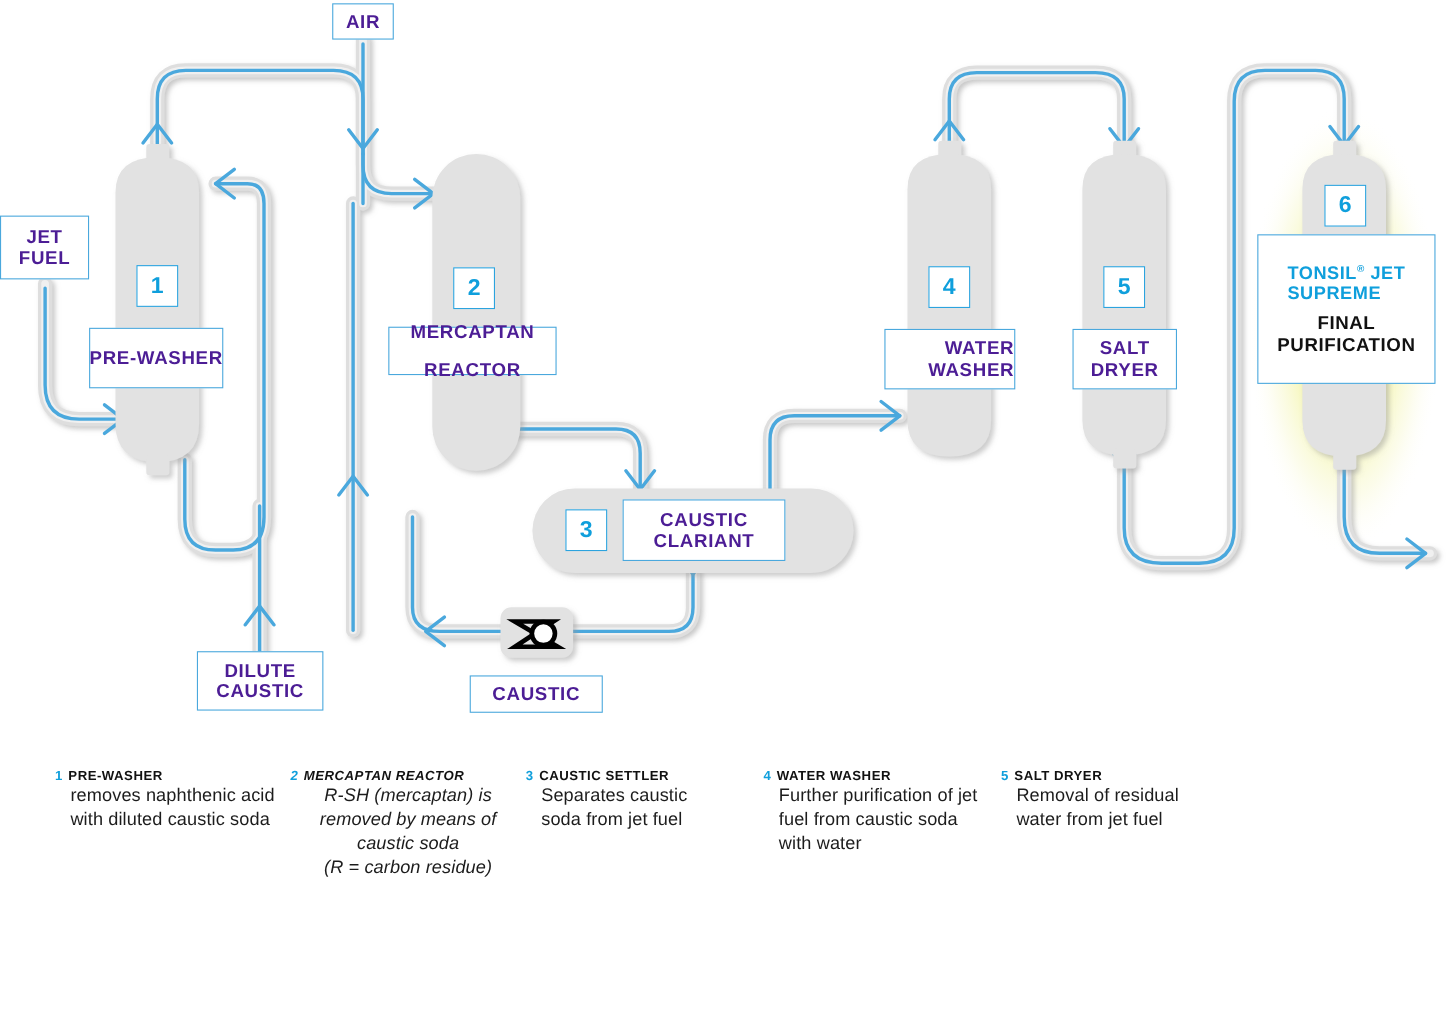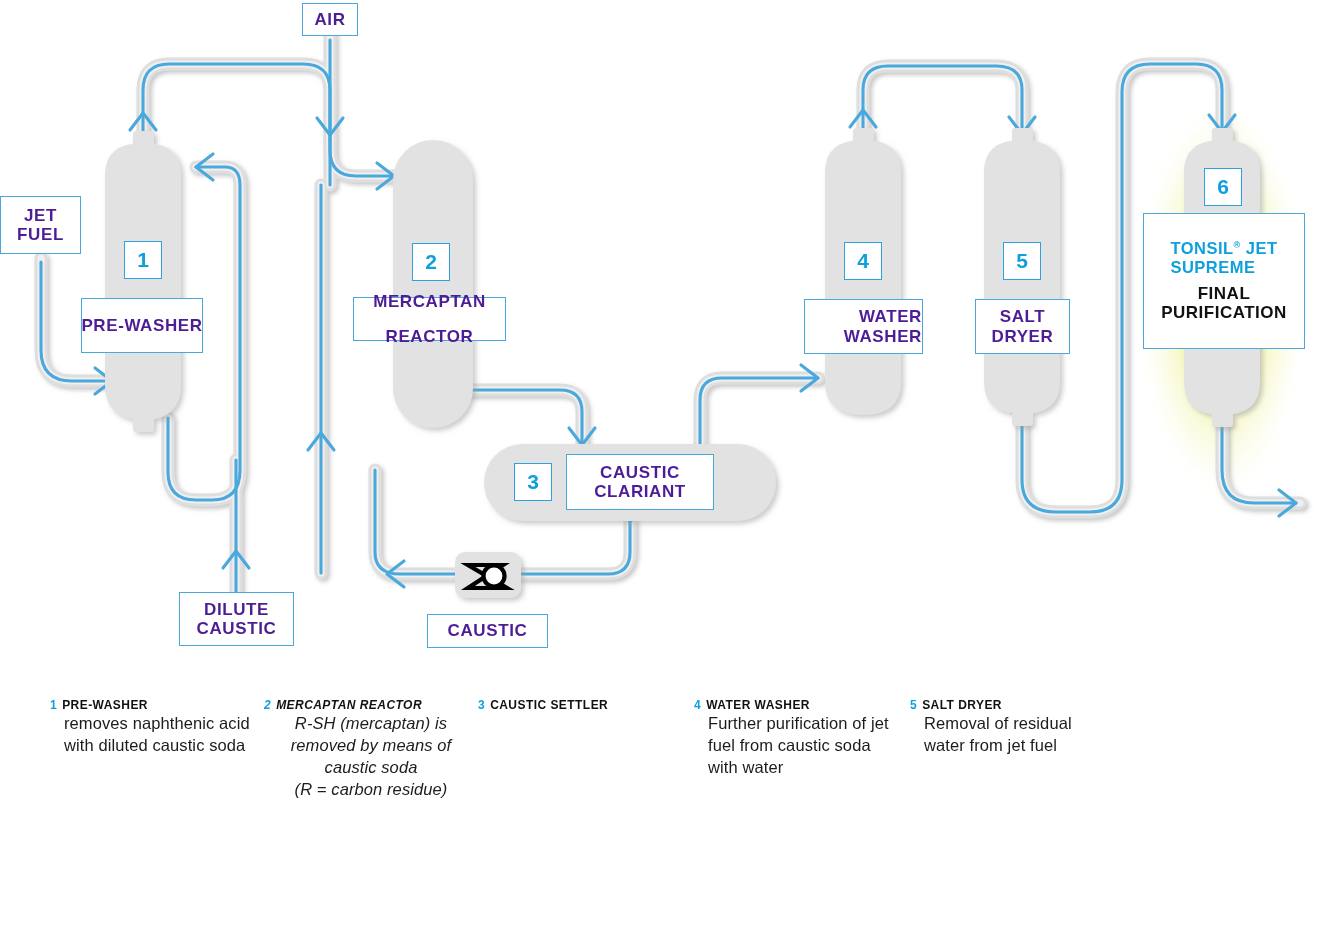--- a/index.html
+++ b/index.html
@@ -279,20 +279,21 @@
         <span class="lgnum">2</span><span class="lghead-txt">MERCAPTAN REACTOR</span>
       </div>
       <div class="lgbody" style="padding-left:14px;white-space:pre-line;text-align:center;">R-SH (mercaptan) is removed by means of caustic soda
 (R = carbon residue)</div>
     </div>
 
     <div class="lgcol" style="left:478px;width:185px;">
       <div class="lghead">
         <span class="lgnum">3</span><span class="lghead-txt">CAUSTIC SETTLER</span>
       </div>
+      <div class="lgbody" style="padding-left:14px;">Separates caustic soda from jet fuel</div>
     </div>
 
     <div class="lgcol" style="left:694px;width:200px;">
       <div class="lghead">
         <span class="lgnum">4</span><span class="lghead-txt">WATER WASHER</span>
       </div>
       <div class="lgbody" style="padding-left:14px;">Further purification of jet fuel from caustic soda with water</div>
     </div>
 
     <div class="lgcol" style="left:910px;width:175px;">

